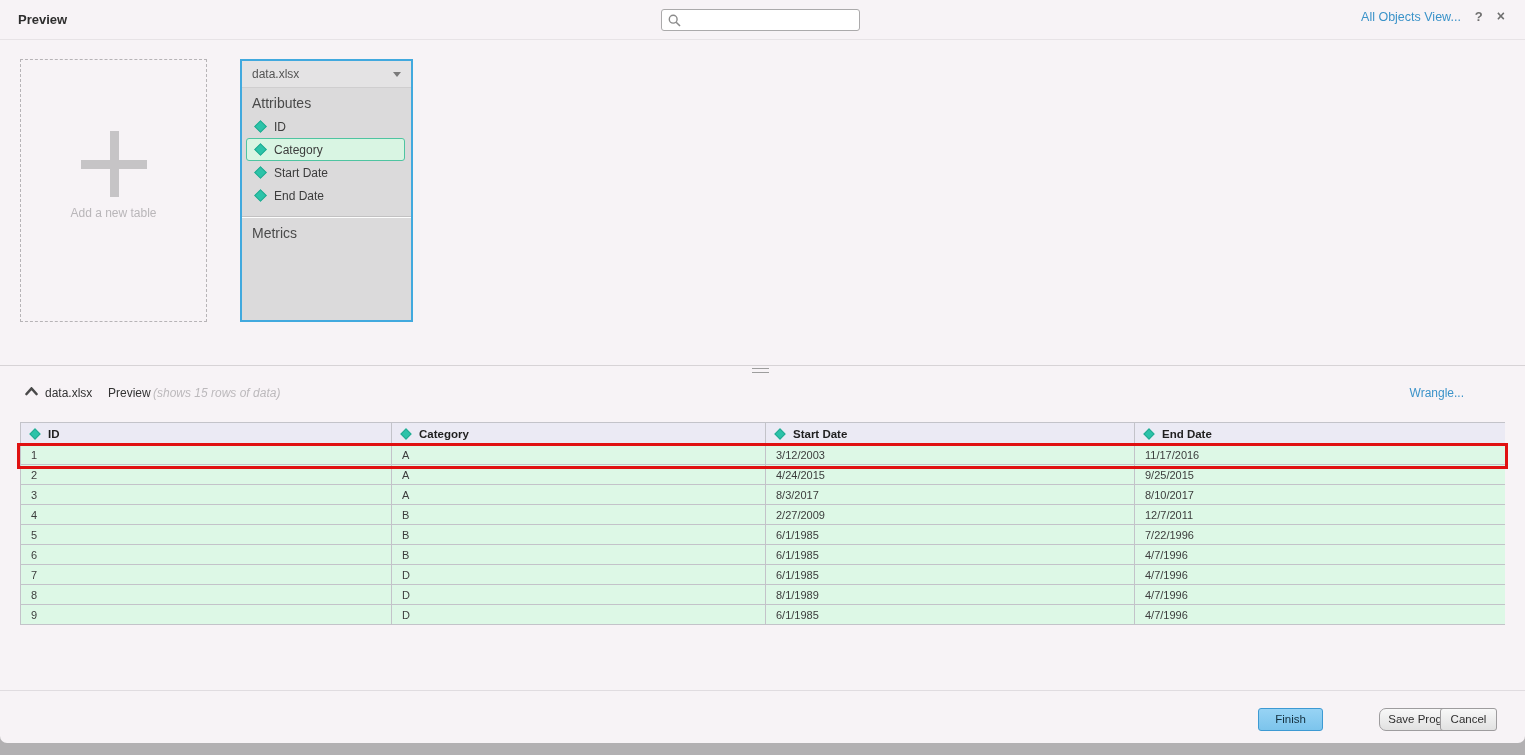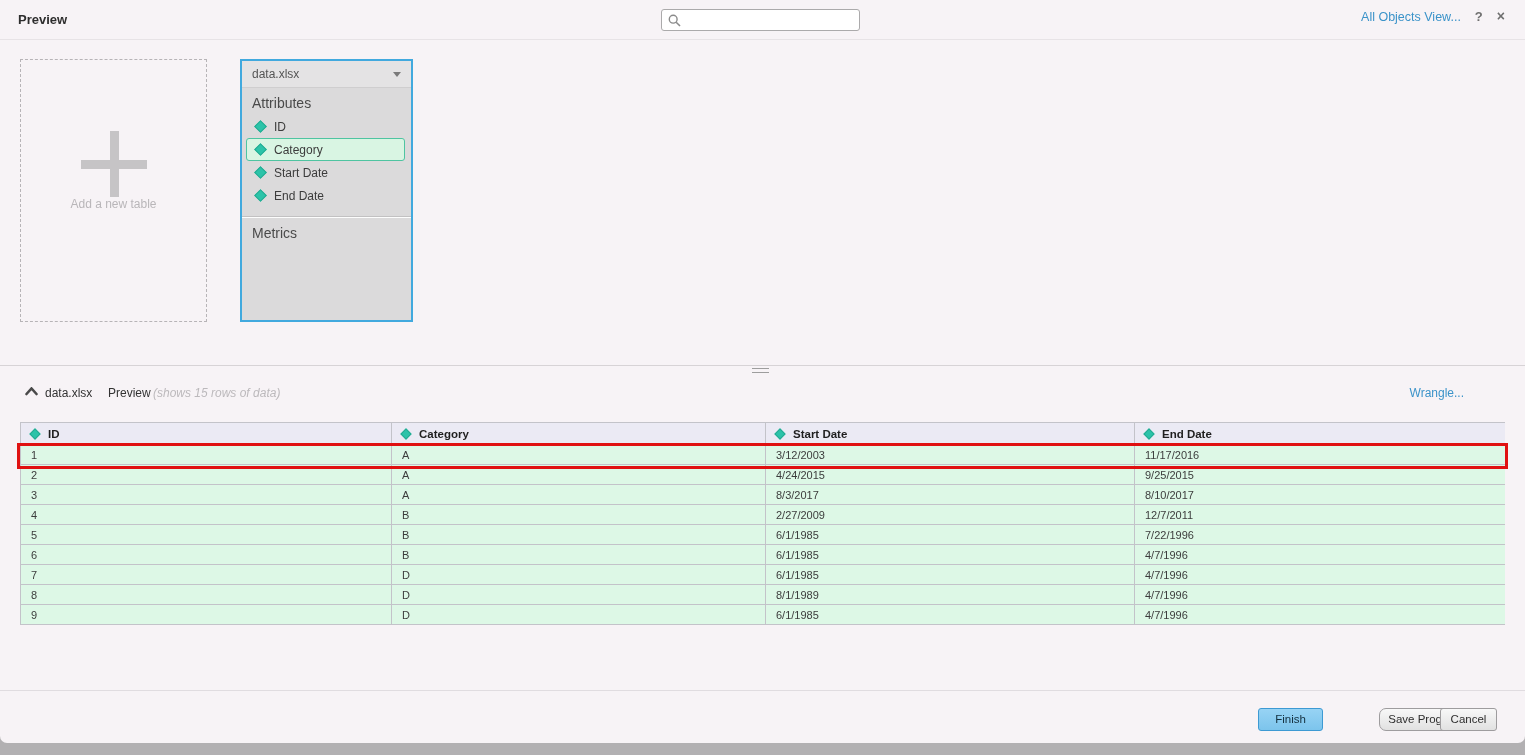--- a/index.html
+++ b/index.html
@@ -27,21 +27,21 @@
 
   
   .add-table { position:absolute; left:20px; top:59px; width:187px; height:263px;
     border:1px dashed #b7b4b7; }
   .plus { position:absolute; left:50%; top:71px; width:66px; height:66px;
     transform:translateX(-50%); }
   .plus::before { content:""; position:absolute; left:0; top:29px; width:66px;
     height:9px; background:#c6c4c6; }
   .plus::after { content:""; position:absolute; left:29px; top:0; width:9px;
     height:66px; background:#c6c4c6; }
-  .add-label { position:absolute; left:0; right:0; top:137px; text-align:center;
+  .add-label { position:absolute; left:0; right:0; top:146px; text-align:center;
     font-size:12px; color:#b9b6b9; }
 
   .table-panel { position:absolute; left:240px; top:59px; width:173px; height:263px;
     border:2px solid #41a9de; background:#dbdadb; }
   .panel-header { height:27px; background:#e4e3e4; border-bottom:1px solid #cfcecf;
     line-height:26px; padding:0 10px; font-size:12px; color:#555; position:relative;
     cursor:pointer; }
   .panel-caret { position:absolute; right:10px; top:11px; width:0; height:0;
     border-left:4px solid transparent; border-right:4px solid transparent;
     border-top:5px solid #7a7a7a; }

